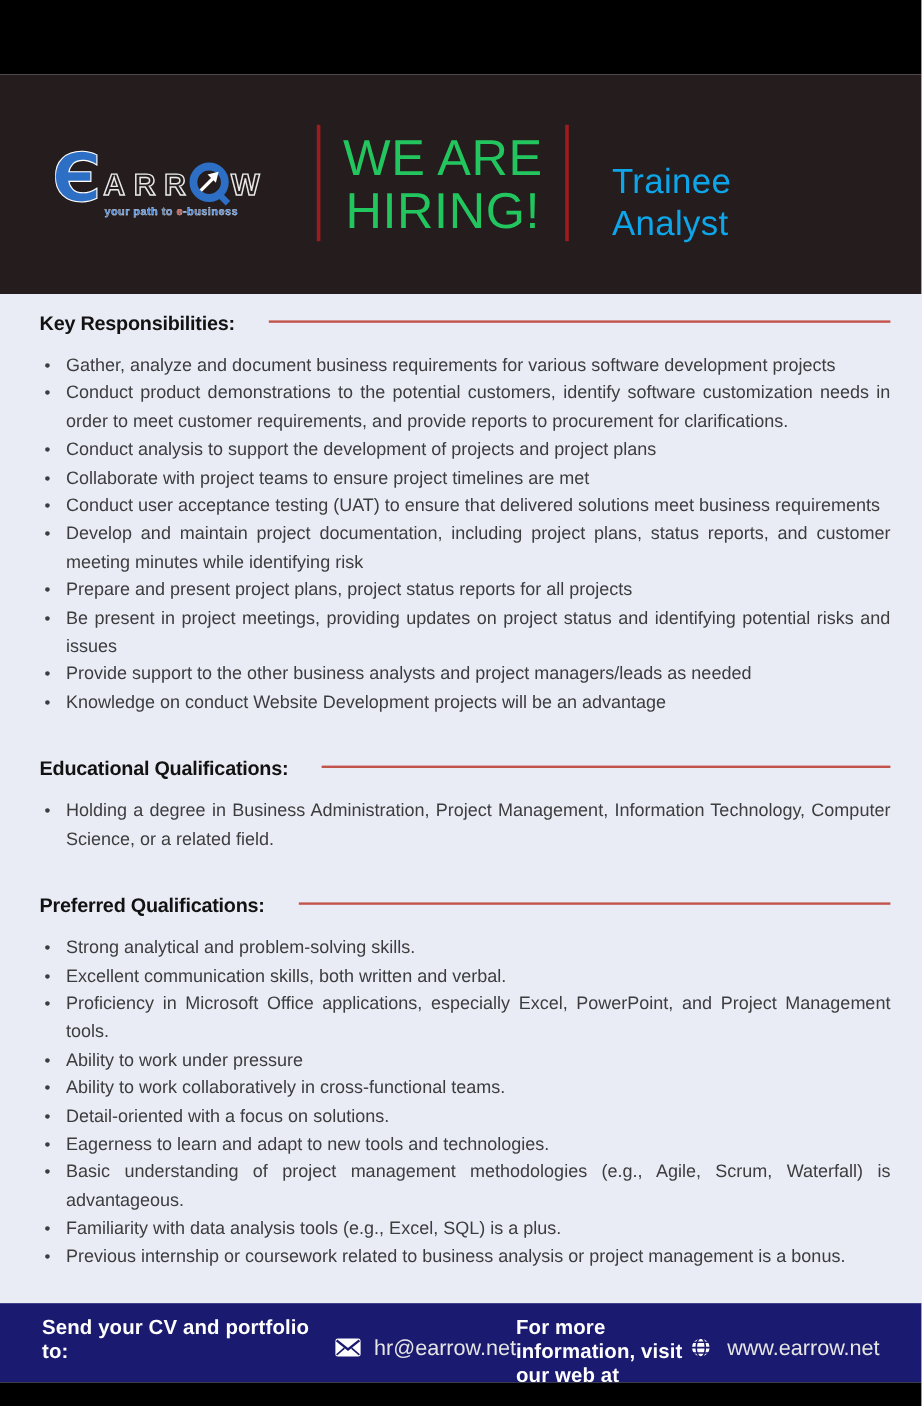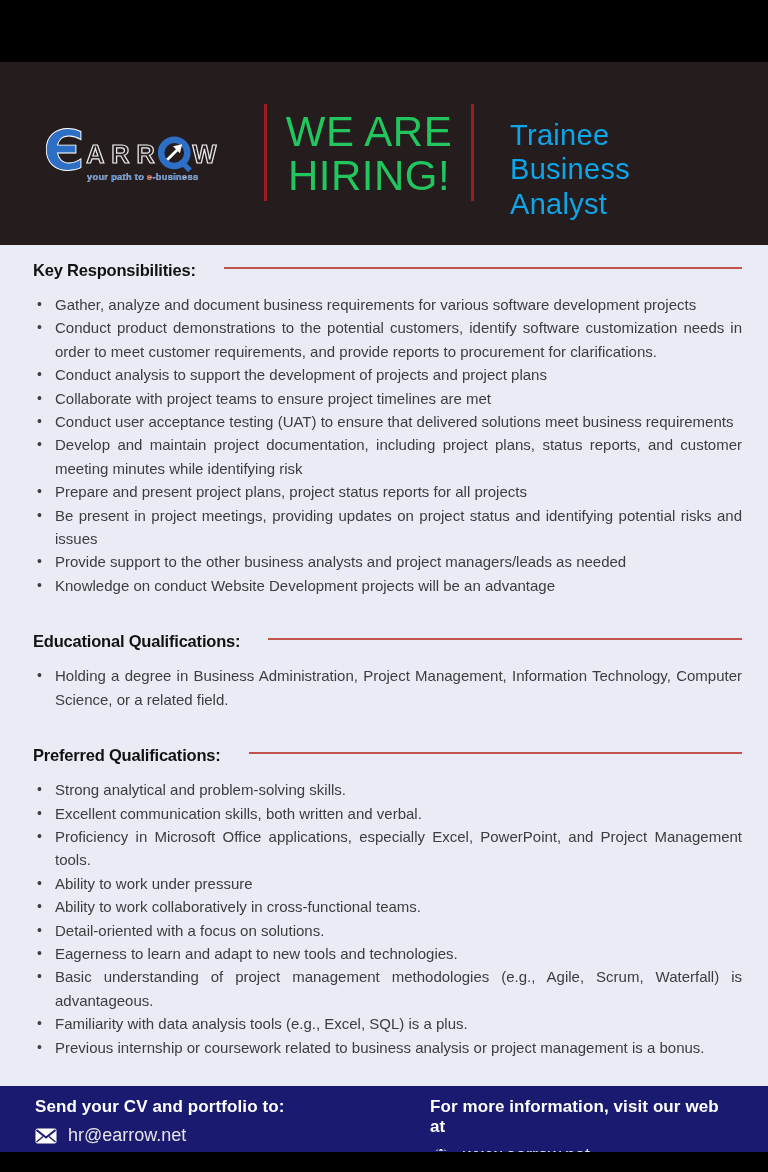--- a/index.html
+++ b/index.html
@@ -68,21 +68,21 @@
     position: absolute; left: 4px; top: 0;
     color: #3d3d3f; font-size: 14px;
   }
 
   
   .footer {
     flex: 0 0 auto; height: 66px; background: #1a1a70;
     display: flex; color: #ffffff;
     padding: 0 35px; box-sizing: border-box;
   }
-  .f-col { display: flex; flex-direction: column; }
+  .f-col { display: flex; flex-direction: row; }
   .f-col.left { width: 395px; flex: 0 0 auto; }
   .f-col.right { flex: 1 1 auto; }
   .f-label {
     margin-top: 11px; font-weight: 700; font-size: 17px;
     letter-spacing: 0.1px; color: #ffffff;
   }
   .f-row {
     margin-top: 8px; display: flex; align-items: center; gap: 11px;
     font-size: 18px; color: #e5e5e5;
   }
@@ -117,21 +117,20 @@
 
     <div class="hiring">
       <div>WE ARE</div>
       <div>HIRING!</div>
     </div>
 
     <div class="vline second"></div>
 
     <div class="role">
       <div>Trainee</div>
-      <div>Business</div>
       <div>Analyst</div>
     </div>
   </header>
 
   <main class="main">
     <section class="section">
       <div class="sec-head">
         <h2 class="sec-title">Key Responsibilities:</h2>
         <div class="redline"></div>
       </div>

